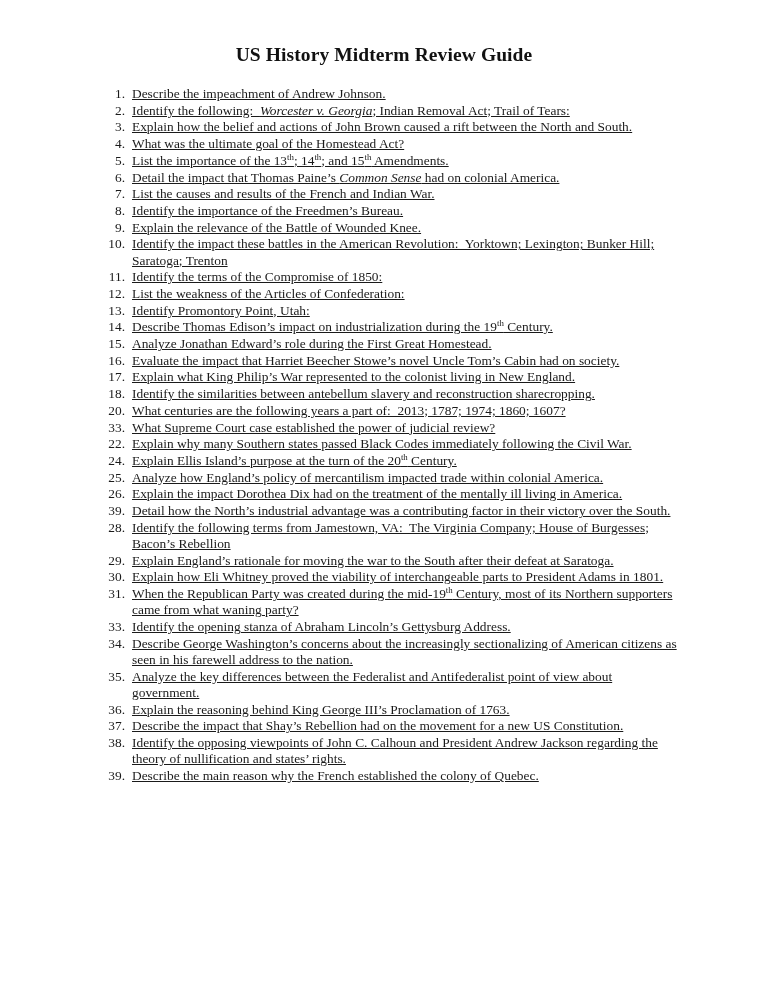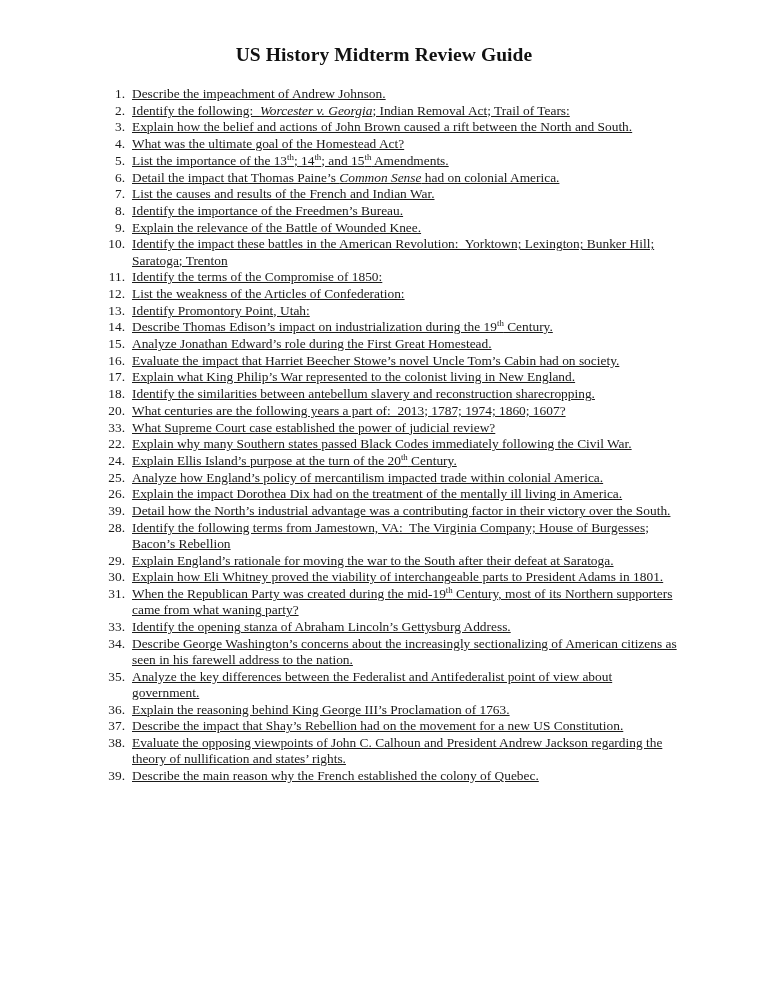--- a/index.html
+++ b/index.html
@@ -212,21 +212,21 @@
         <li>
           <span class="num">36.</span>
           <span class="txt">Explain the reasoning behind King George III’s Proclamation of 1763.</span>
         </li>
         <li>
           <span class="num">37.</span>
           <span class="txt">Describe the impact that Shay’s Rebellion had on the movement for a new US Constitution.</span>
         </li>
         <li>
           <span class="num">38.</span>
-          <span class="txt">Evaluate the opposing viewpoints of John C. Calhoun and President Andrew Jackson regarding the theory of nullification and states’ rights.</span>
+          <span class="txt">Identify the opposing viewpoints of John C. Calhoun and President Andrew Jackson regarding the theory of nullification and states’ rights.</span>
         </li>
         <li>
           <span class="num">39.</span>
           <span class="txt">Describe the main reason why the French established the colony of Quebec.</span>
         </li>
       </ol>
   </div>
 
 </div>
 

